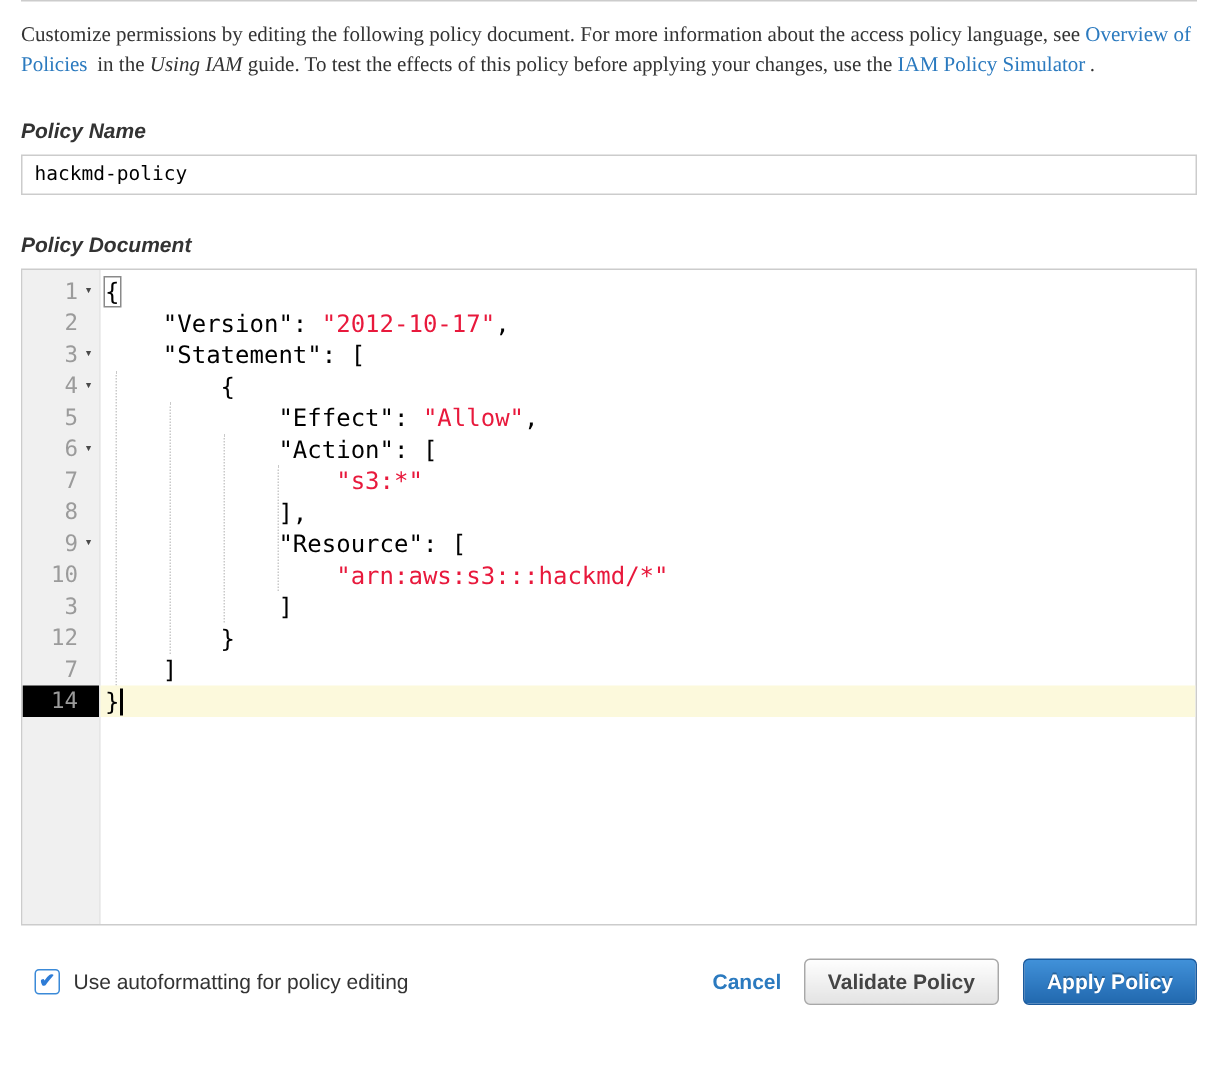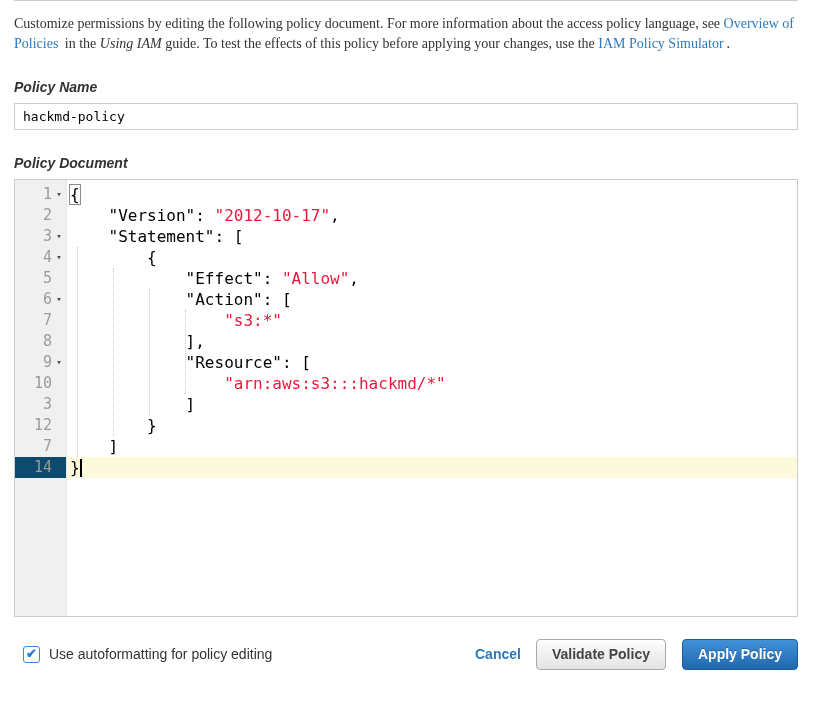--- a/index.html
+++ b/index.html
@@ -40,21 +40,21 @@
   .editor{
     position:relative;width:784px;height:438px;border:1px solid #ccc;
     font-family:"DejaVu Sans Mono",monospace;font-size:16px;line-height:21px;
     display:flex;overflow:hidden;background:#fff;cursor:text;
   }
   .gutter{
     width:52px;background:#f0f0f0;border-right:1px solid #e6e6e6;
     padding-top:4px;flex:none;color:#9b9b9b;font-size:15px;
   }
   .gut-row{height:21px;display:flex;align-items:center;}
-  .gut-row.active{background:#0c4a6e;}
+  .gut-row.active{background:#000000;}
   .gut-row .num{display:inline-block;width:37px;text-align:right;}
   .gut-row .fold{display:inline-block;width:14px;text-align:center;font-size:9px;color:#4a4a4a;cursor:pointer;}
   .code{
     position:relative;flex:1;padding-top:4px;white-space:pre;color:#000;
   }
   .code-row{height:21px;padding-left:3px;position:relative;z-index:1;}
   .code-row.active{background:var(--active-line);}
   .str{color:var(--string-red);}
   .brace-match{outline:1px solid #8a8a8a;}
   .cursor{

